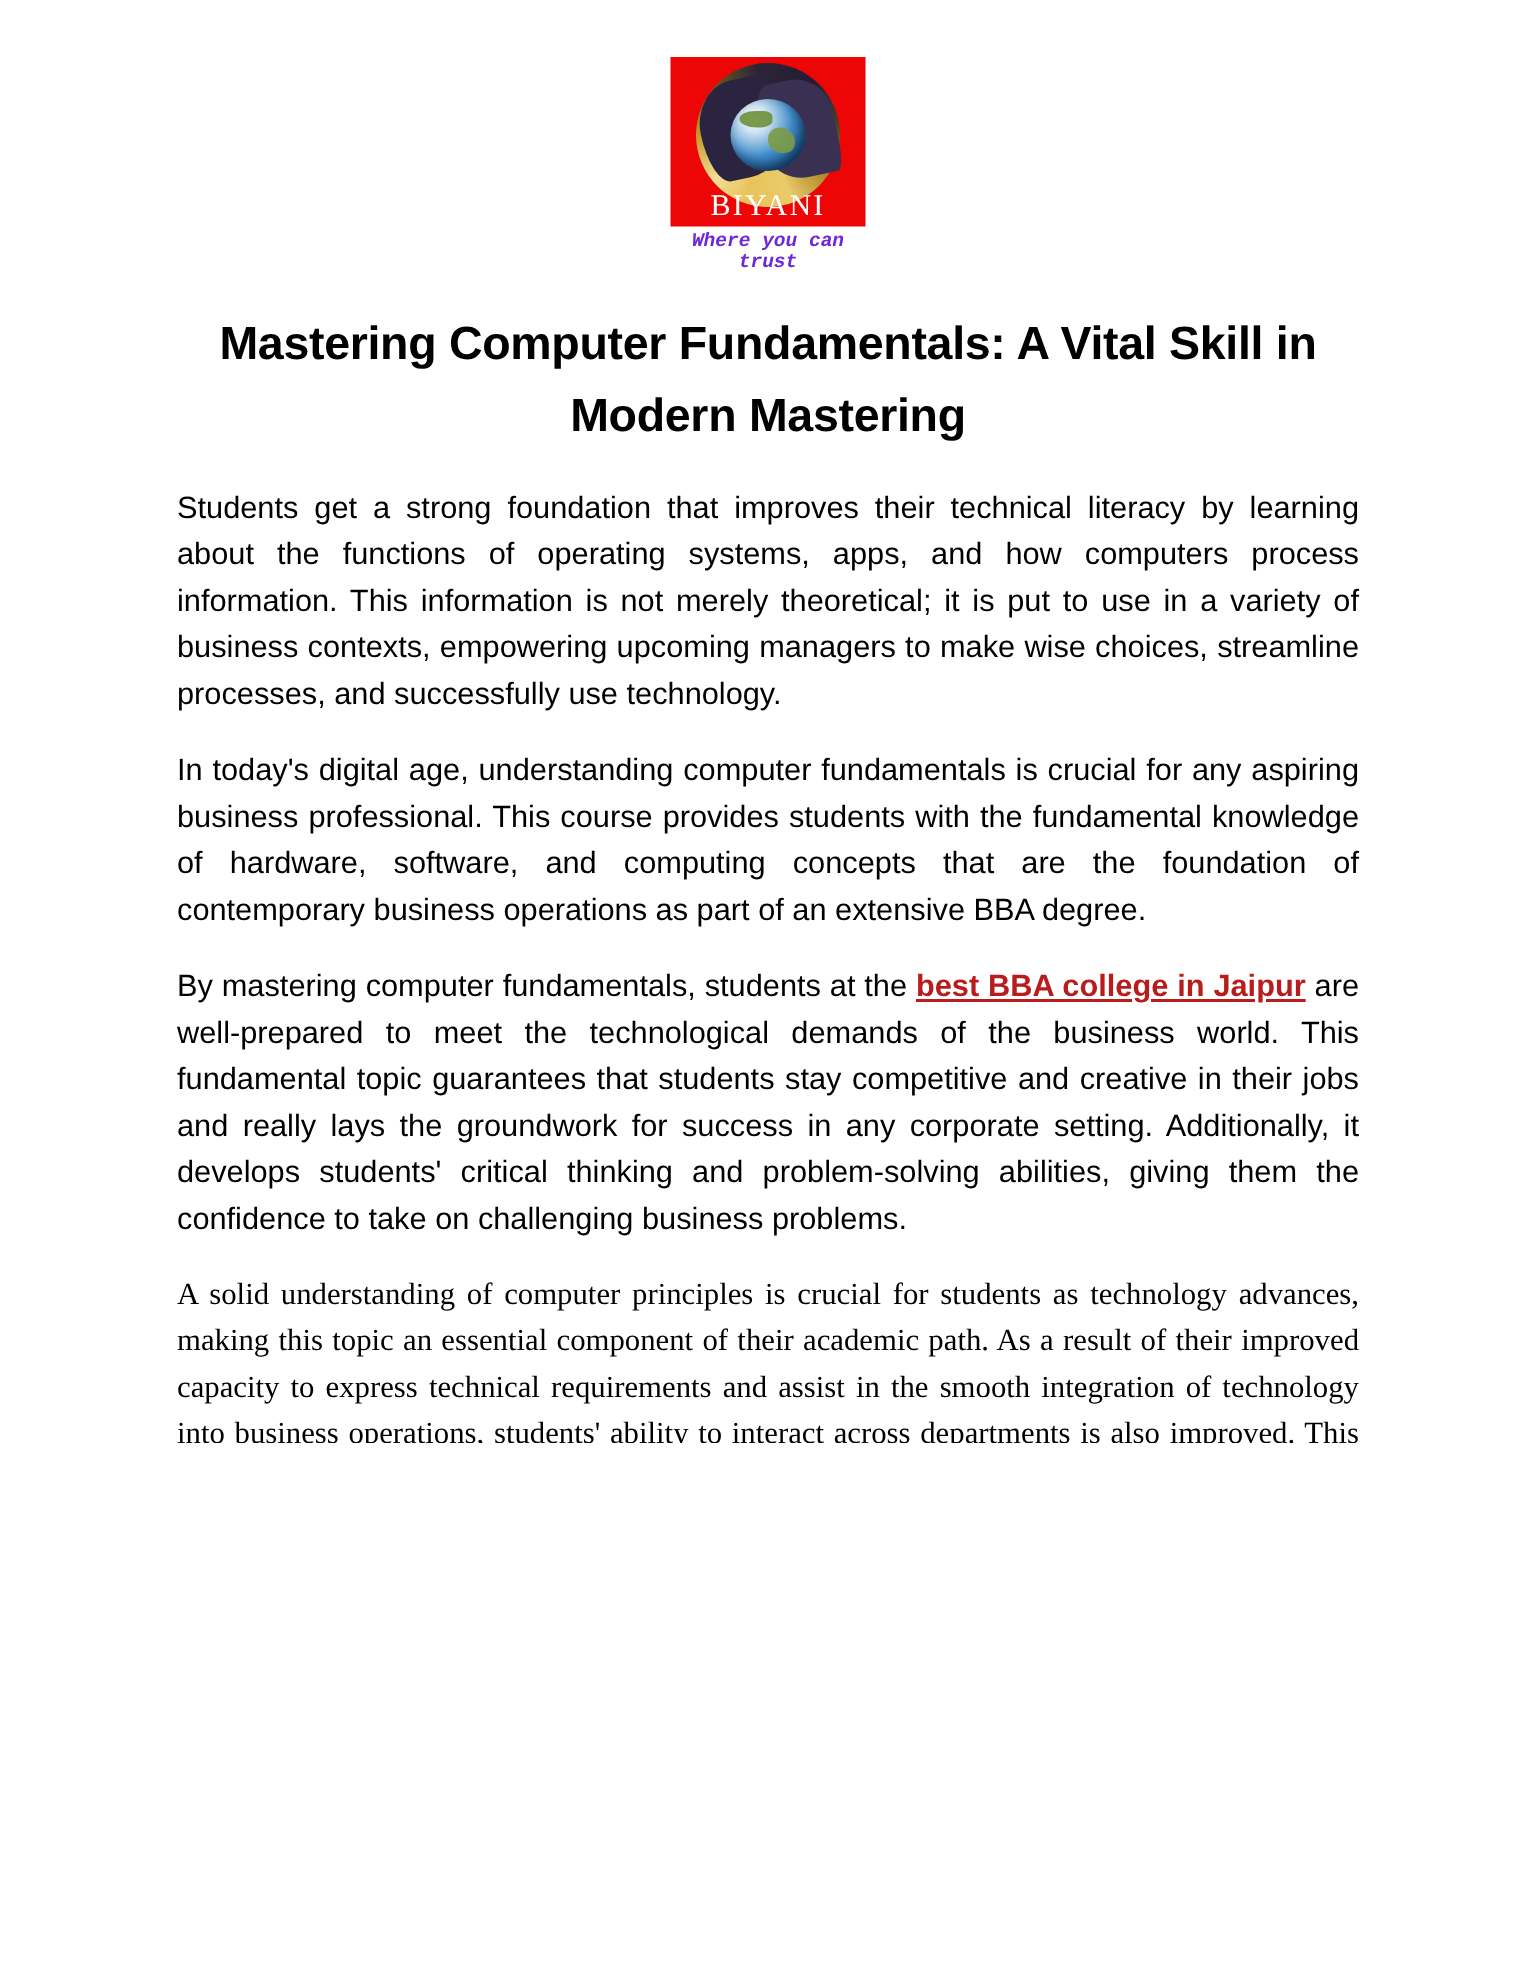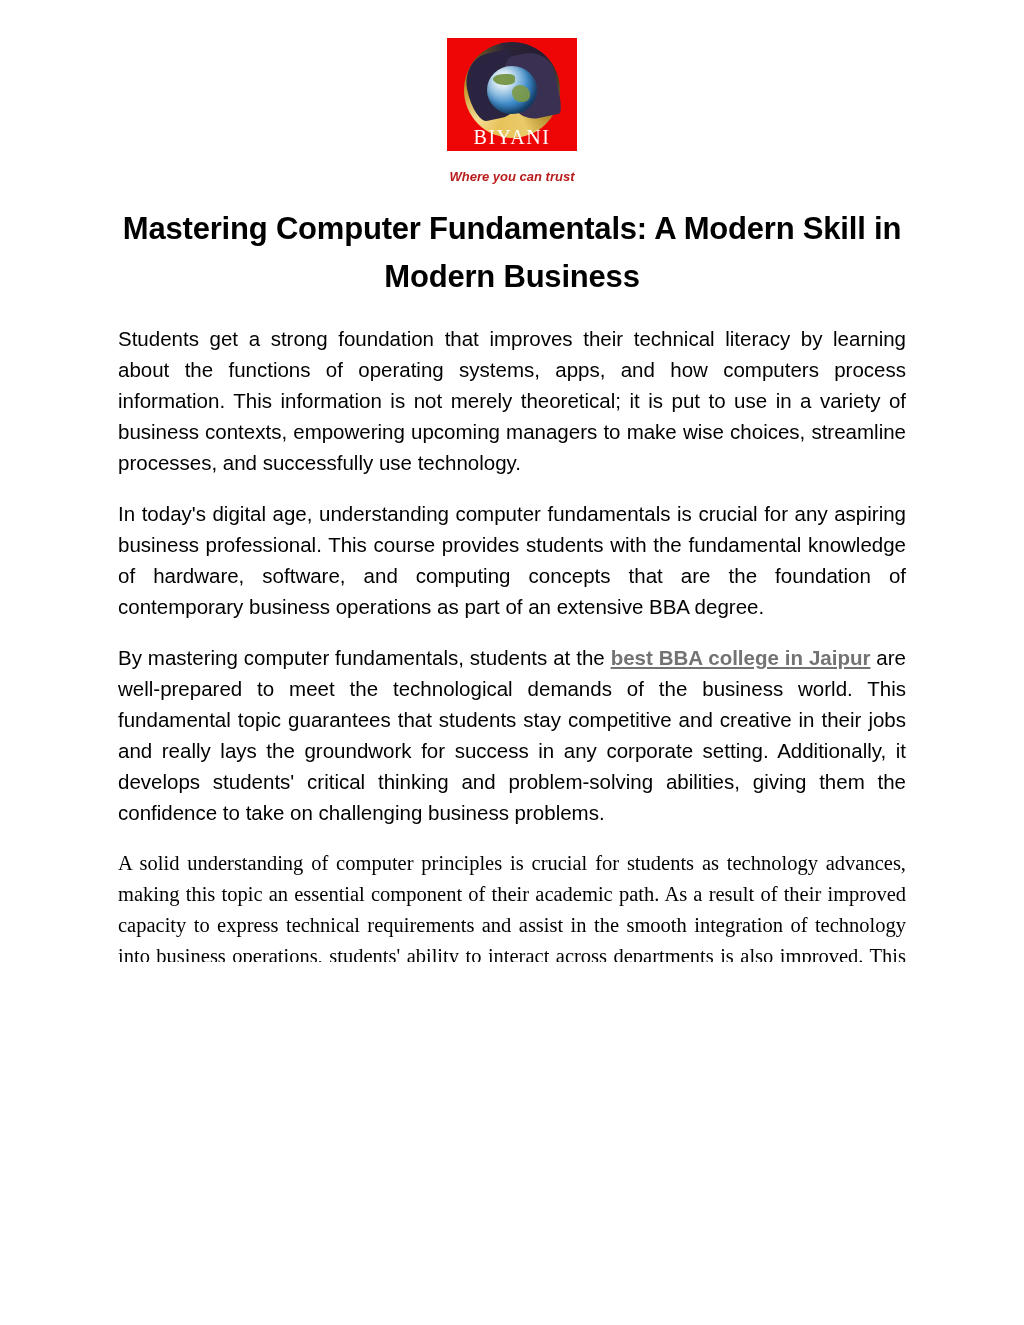--- a/index.html
+++ b/index.html
@@ -118,28 +118,28 @@
     right: 0;
     bottom: 4px;
     text-align: center;
     font-family: "Liberation Serif", serif;
     font-size: 20px;
     letter-spacing: 1.5px;
     color: #ffffff;
     line-height: 1;
   }
   .logo-tagline {
-    margin-top: 19px;
+    margin-top: 3px;
     width: 130px;
     text-align: center;
-    font-family: Liberation Sans, sans-serif;
+    font-family: Liberation Mono, monospace;
     font-style: italic;
     font-weight: bold;
     font-size: 13px;
-    color: #b91c1c;
+    color: #6d28d9;
     line-height: 1.1;
   }
 
   
   .doc {
     position: absolute;
     left: 118px;
     top: 205px;
     width: 788px;
   }
@@ -158,21 +158,21 @@
     text-align: justify;
     text-justify: inter-word;
     margin: 0 0 20px 0;
     color: #000000;
   }
   .para:last-child {
     margin-bottom: 0;
     font-family: Liberation Serif, serif;
   }
   .doc-link {
-    color: #737373;
+    color: #b91c1c;
     font-weight: bold;
     text-decoration: underline;
     text-underline-offset: 2px;
   }
 </style>
 </head>
 <body>
 
 <div class="page">
 
@@ -182,21 +182,21 @@
       <div class="logo-leaf left"></div>
       <div class="logo-leaf right"></div>
       <div class="logo-globe"></div>
       <div class="logo-name">BIYANI</div>
     </div>
     <div class="logo-tagline">Where you can trust</div>
   </div>
 
   <div class="doc">
 
-    <h1 class="doc-title">Mastering Computer Fundamentals: A Modern Skill in Modern Business</h1>
+    <h1 class="doc-title">Mastering Computer Fundamentals: A Vital Skill in Modern Mastering</h1>
 
     <p class="para">Students get a strong foundation that improves their technical literacy by learning about the functions of operating systems, apps, and how computers process information. This information is not merely theoretical; it is put to use in a variety of business contexts, empowering upcoming managers to make wise choices, streamline processes, and successfully use technology.</p>
 
     <p class="para">In today's digital age, understanding computer fundamentals is crucial for any aspiring business professional. This course provides students with the fundamental knowledge of hardware, software, and computing concepts that are the foundation of contemporary business operations as part of an extensive BBA degree.</p>
 
     <p class="para"><span>By mastering computer fundamentals, students at the </span><a class="doc-link" href="#">best BBA college in Jaipur</a><span> are well-prepared to meet the technological demands of the business world. This fundamental topic guarantees that students stay competitive and creative in their jobs and really lays the groundwork for success in any corporate setting. Additionally, it develops students' critical thinking and problem-solving abilities, giving them the confidence to take on challenging business problems.</span></p>
 
     <p class="para">A solid understanding of computer principles is crucial for students as technology advances, making this topic an essential component of their academic path. As a result of their improved capacity to express technical requirements and assist in the smooth integration of technology into business operations, students' ability to interact across departments is also improved. This comprehensive understanding guarantees that graduates are not just competent but also flexible in a digital environment that is evolving quickly.</p>
 
   </div>

